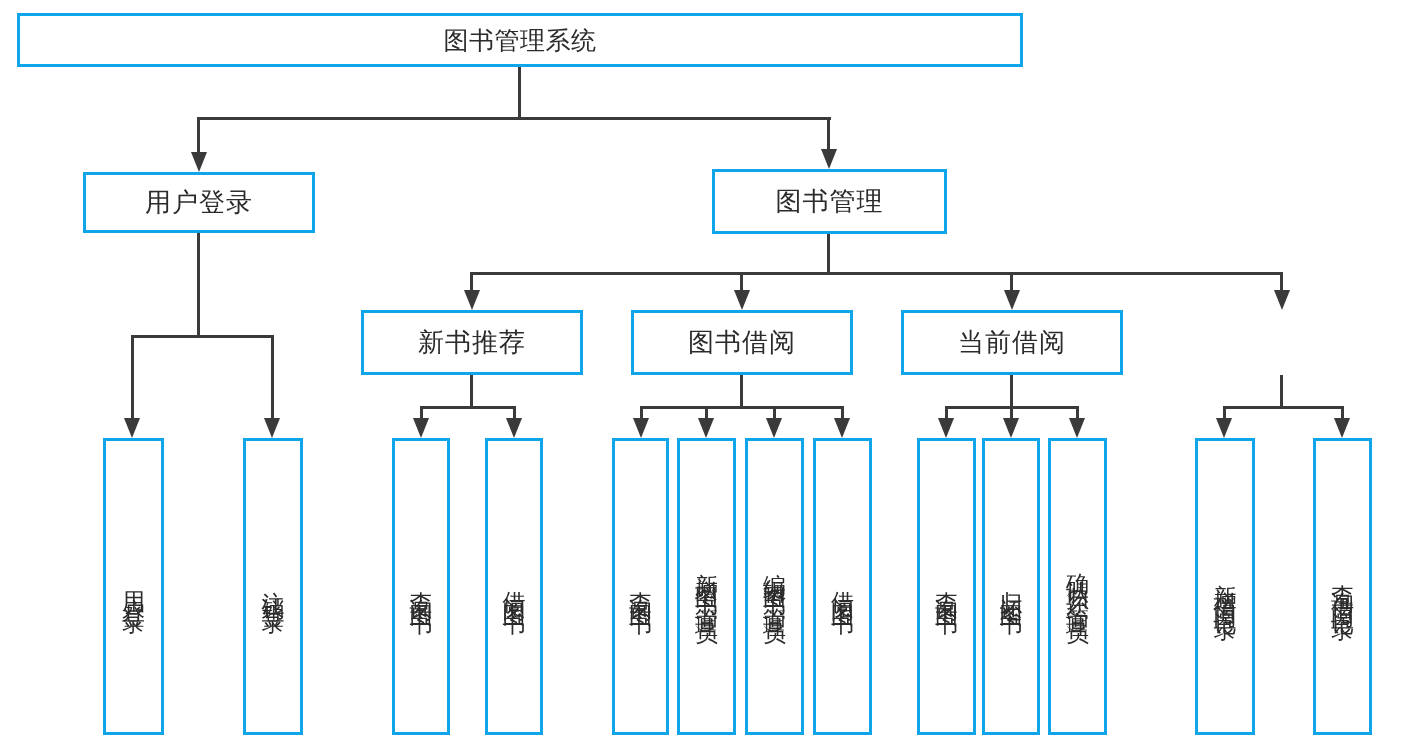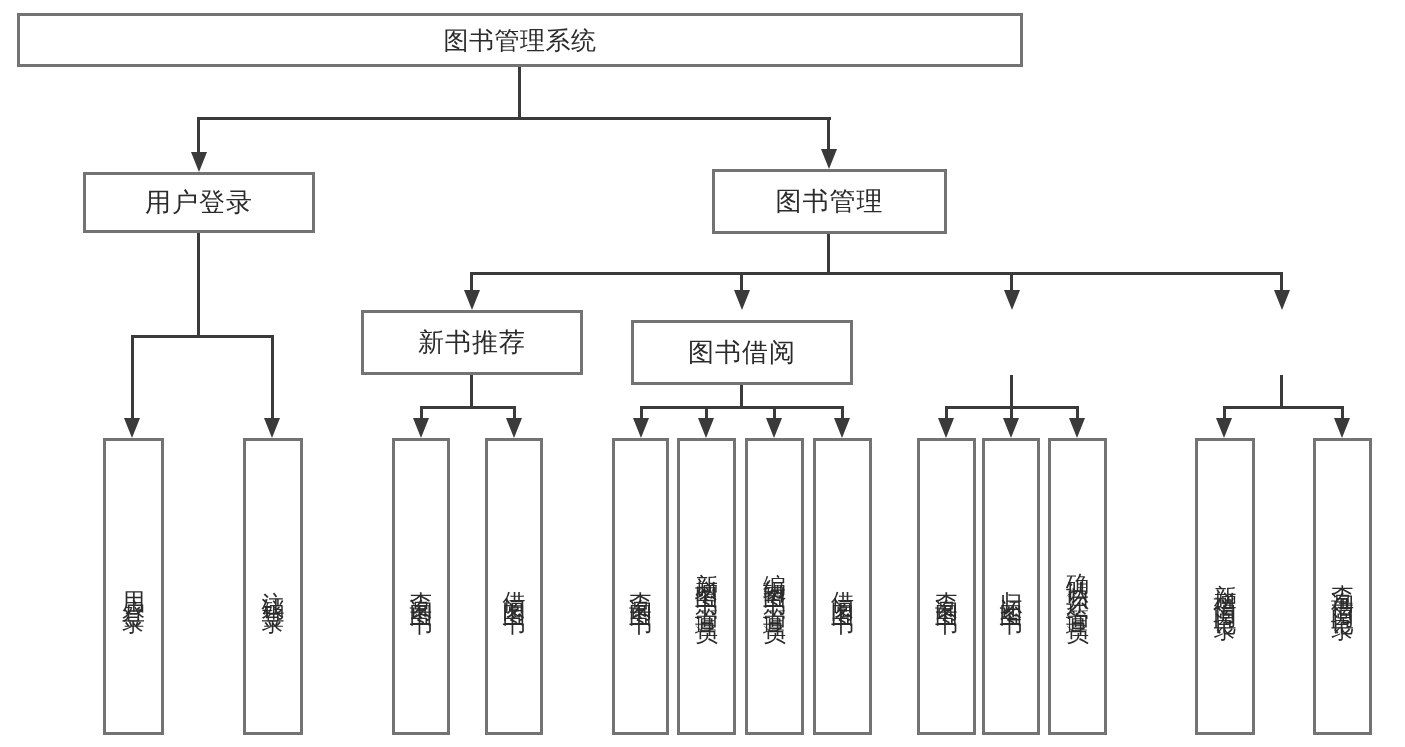--- a/index.html
+++ b/index.html
@@ -3,21 +3,21 @@
 <meta charset="utf-8">
 <style>
   html,body { margin:0; padding:0; background:#ffffff; }
   .stage {
     position:relative; width:1405px; height:747px; background:#ffffff;
     font-family:"Liberation Sans","DejaVu Sans",sans-serif; overflow:hidden;
     color:#2b2b2b;
   }
   .box {
     position:absolute; box-sizing:border-box;
-    border:3px solid #737373; background:#ffffff;
+    border:3px solid #0ea5e9; background:#ffffff;
     display:flex; align-items:center; justify-content:center;
     color:#2b2b2b;
   }
   .hbox { font-size:26px; letter-spacing:1px; }
   .root-box { font-size:25px; letter-spacing:0.5px; }
   .vbox {
     writing-mode:vertical-rl; text-orientation:mixed;
     font-size:23px; letter-spacing:7px; line-height:1;
   }
   .vl, .hl { position:absolute; background:#3a3a3a; }
@@ -106,22 +106,25 @@
   <div class="box hbox" style="left:83px;top:172px;width:232px;height:61px;">
     <span>用户登录</span>
   </div>
   <div class="box hbox" style="left:712px;top:169px;width:235px;height:65px;">
     <span>图书管理</span>
   </div>
 
   <div class="box hbox" style="left:361px;top:310px;width:222px;height:65px;">
     <span>新书推荐</span>
   </div>
-  <div class="box hbox" style="left:631px;top:320px;width:222px;height:65px;text-align:right;">
+  <div class="box hbox" style="left:631px;top:310px;width:222px;height:65px;text-align:right;">
     <span>图书借阅</span>
+  </div>
+  <div class="box hbox" style="left:901px;top:310px;width:222px;height:65px;">
+    <span>当前借阅</span>
   </div>
 
   <div class="box vbox" style="left:103px;top:438px;width:61px;height:297px;">
     <span>用户登录</span>
   </div>
   <div class="box vbox" style="left:243px;top:438px;width:60px;height:297px;">
     <span>注销登录</span>
   </div>
 
   <div class="box vbox" style="left:392px;top:438px;width:58px;height:297px;">

